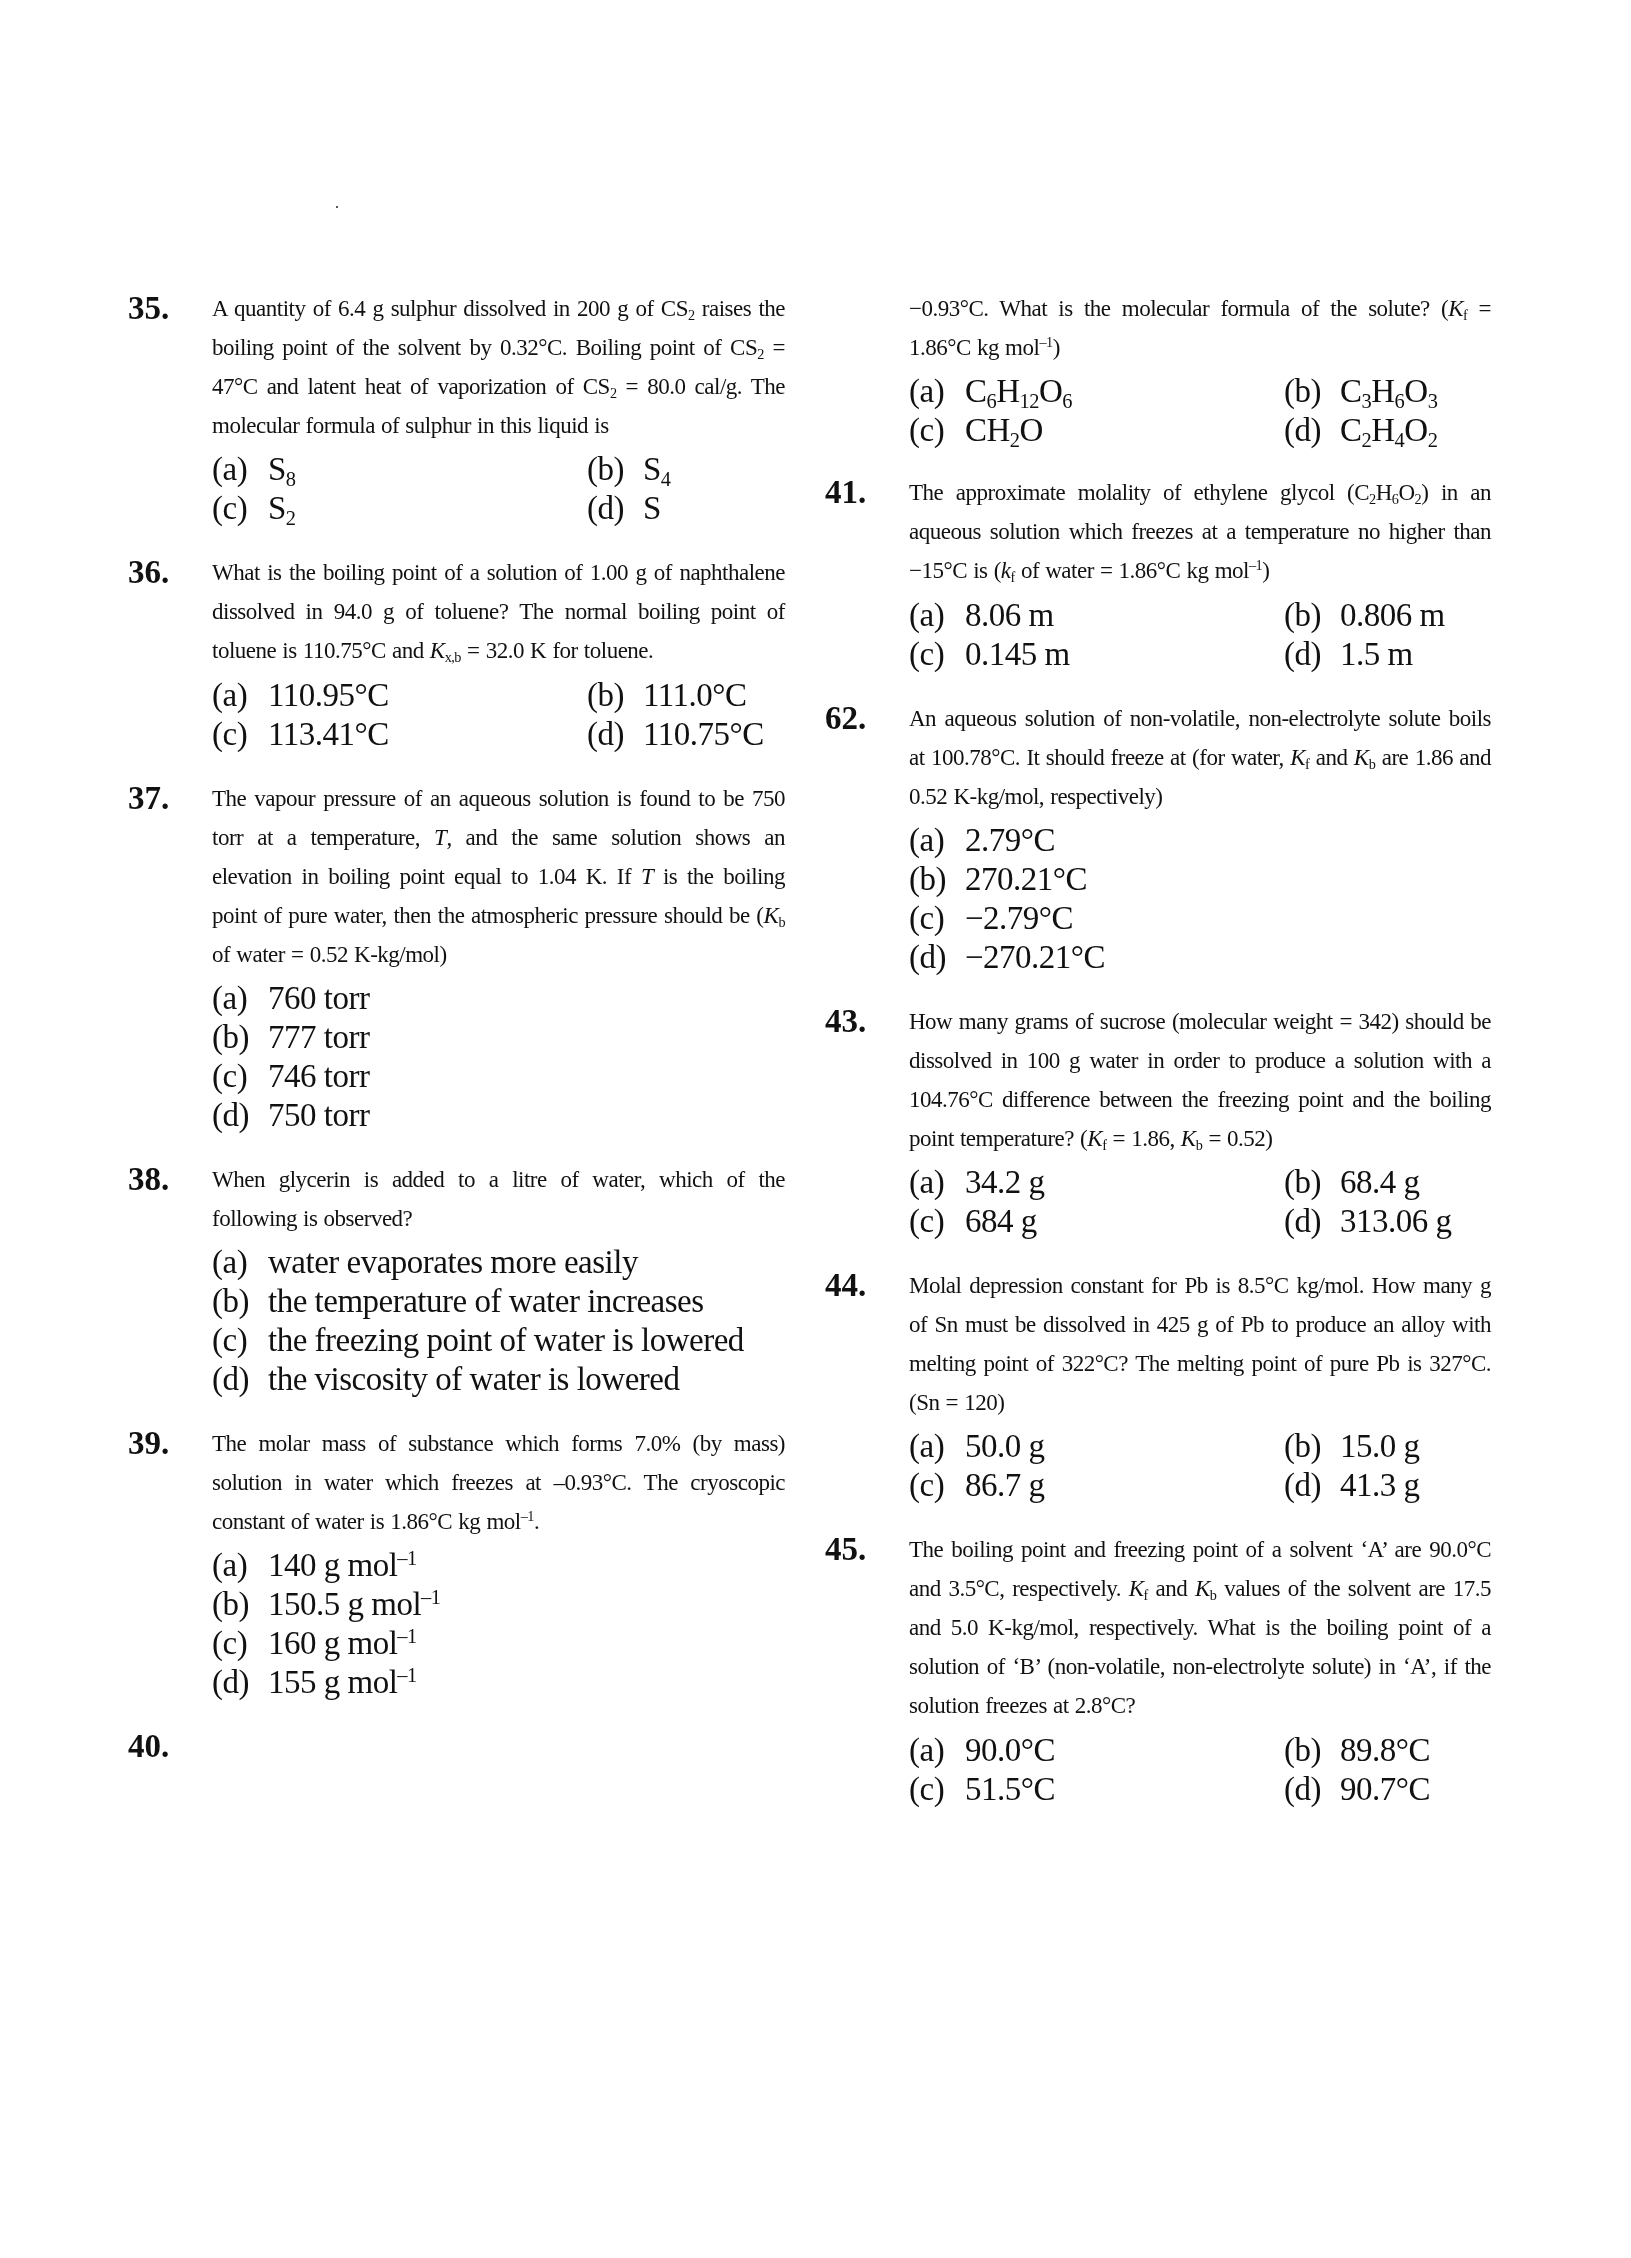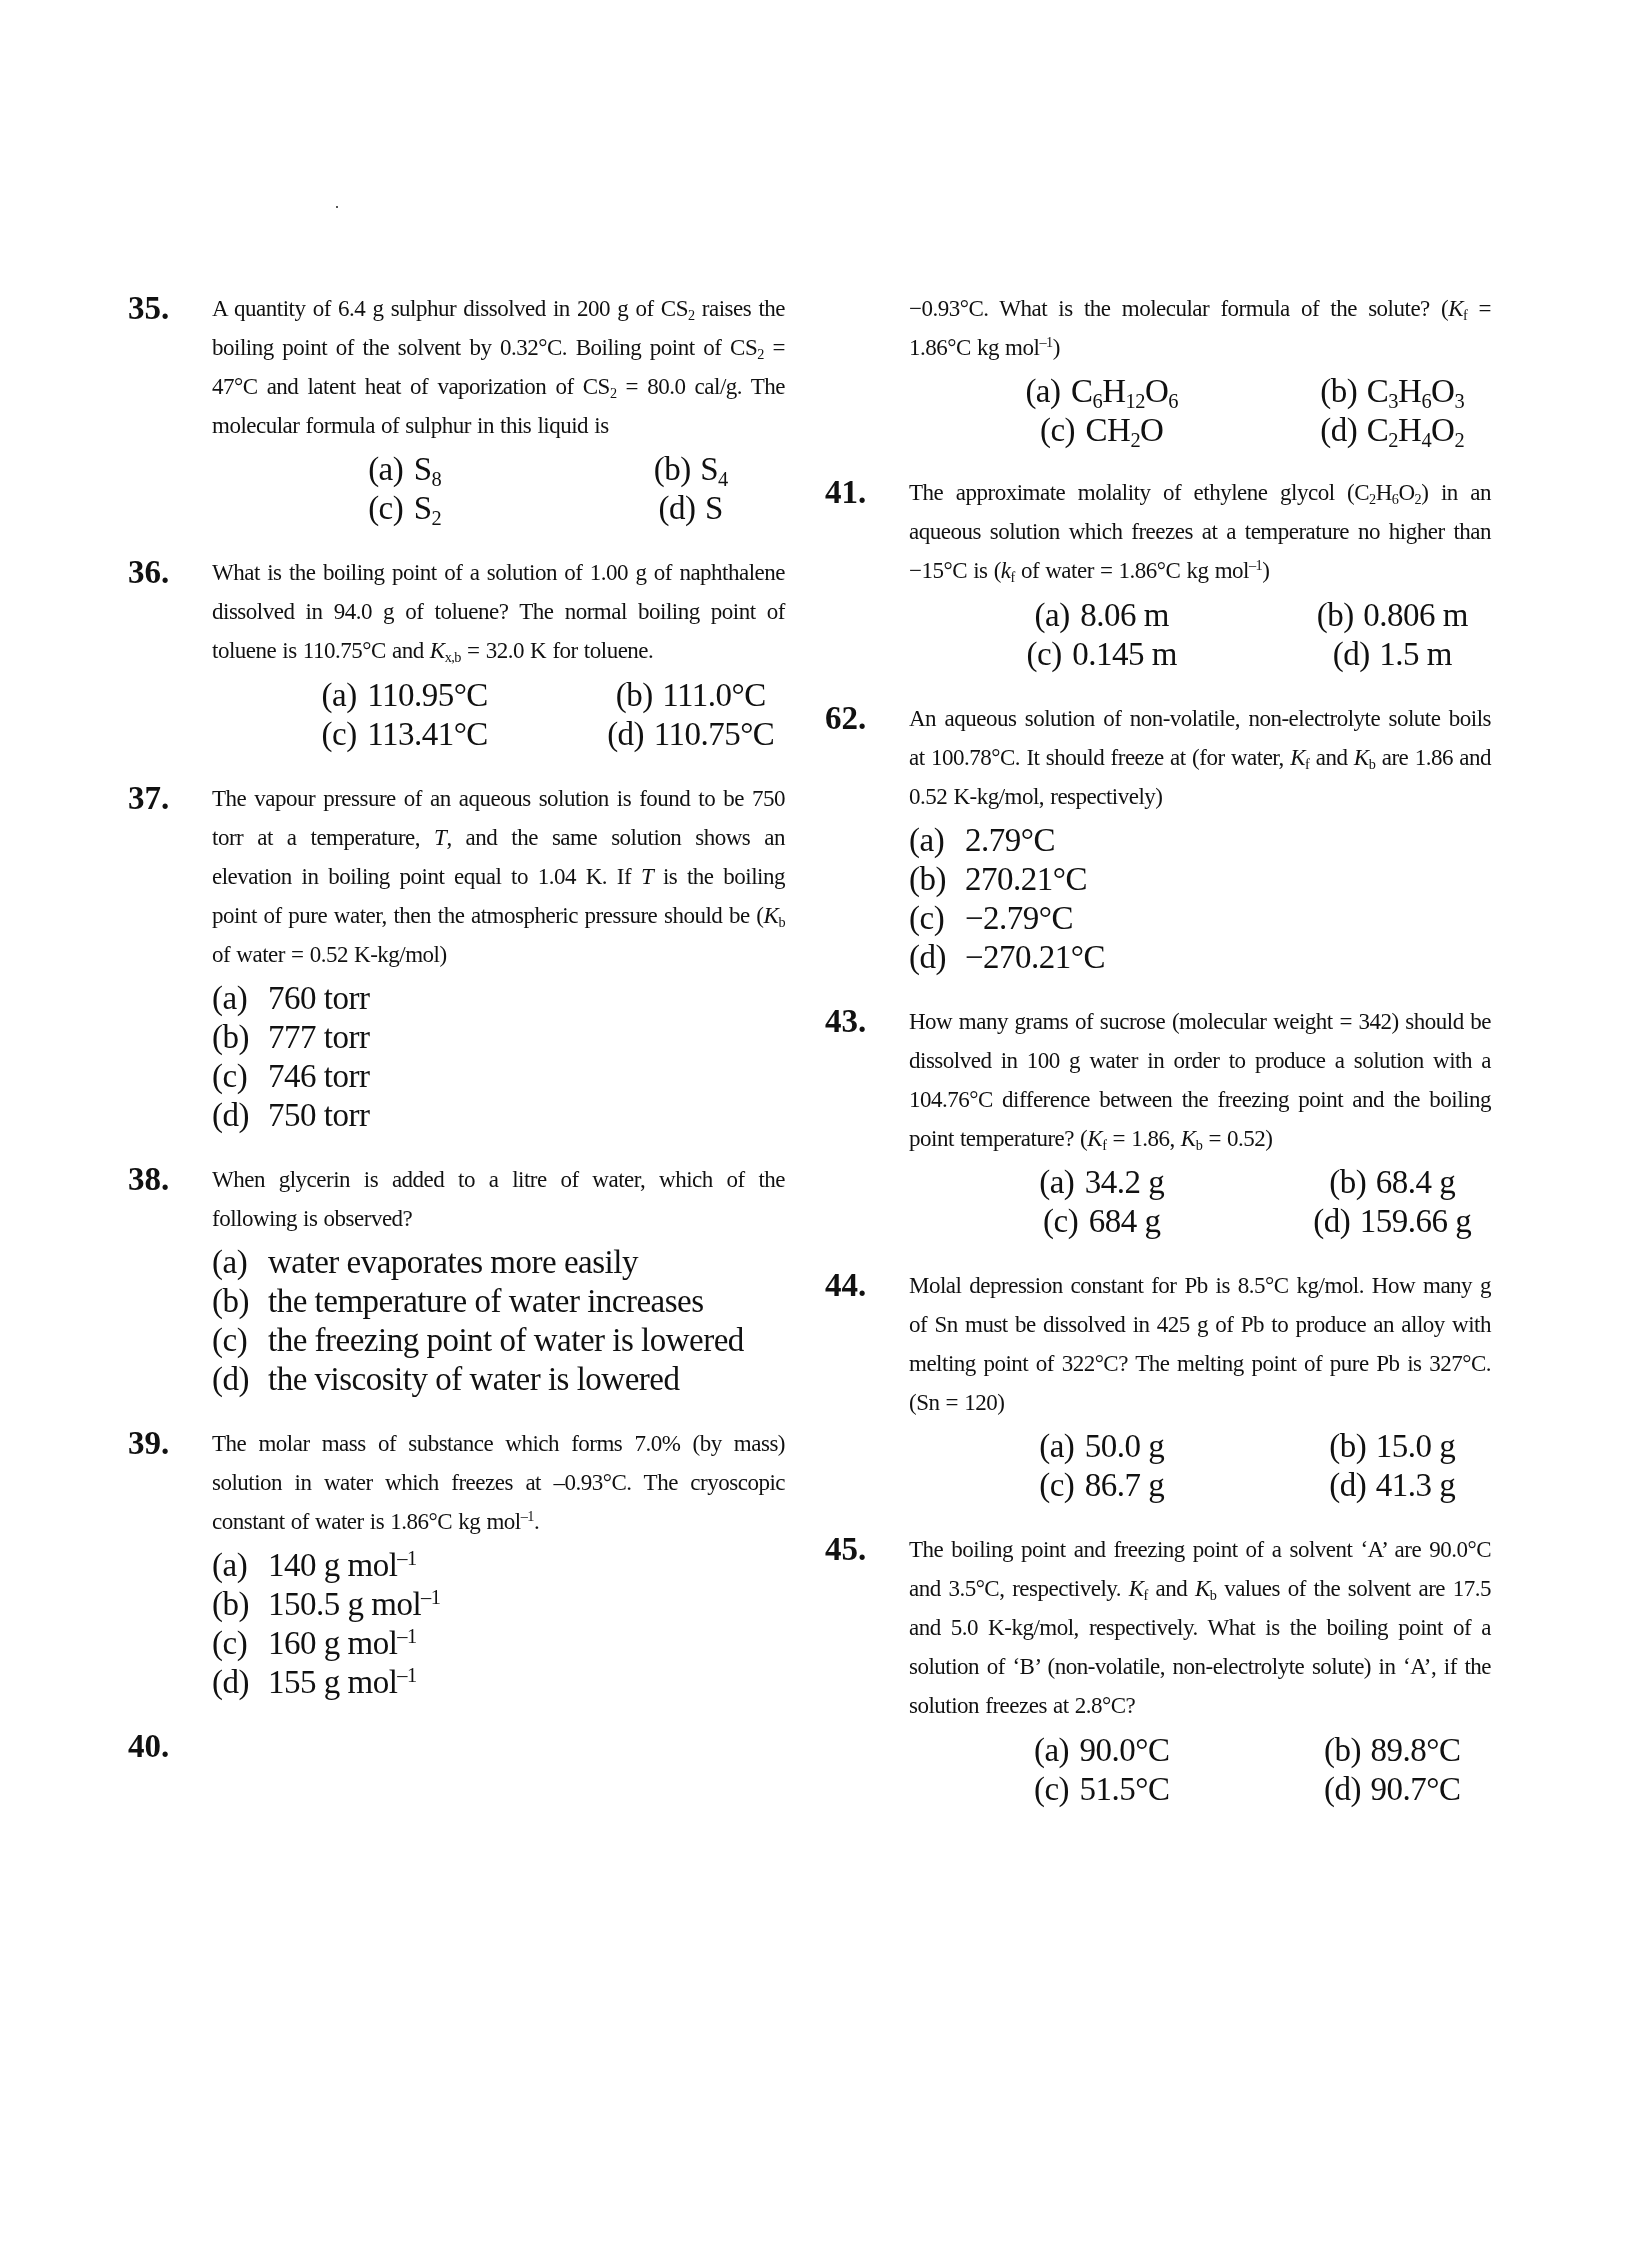--- a/index.html
+++ b/index.html
@@ -19,21 +19,21 @@
     font-weight: bold; font-size: 33px; line-height: 39px;
   }
   .qtext {
     font-size: 23px; line-height: 39px; text-align: justify;
     text-align-last: left; letter-spacing: -0.5px; word-spacing: 0.9px;
   }
   .qtext i { font-style: italic; }
   .qtext sub, .opt sub { font-size: 0.62em; vertical-align: -0.28em; line-height: 0; }
   .qtext sup, .opt sup { font-size: 0.62em; vertical-align: 0.55em; line-height: 0; }
   .options { margin-top: 5.3px; font-size: 33px; line-height: 39px; letter-spacing: -0.5px; }
-  .options.grid { display: grid; grid-template-columns: 375px auto; text-align: center; }
+  .options.grid { display: grid; grid-template-columns: 375px auto; }
   .options.list { display: block; }
   .opt { display: block; white-space: nowrap; }
   .opt .lbl { display: inline-block; width: 56px; }
 </style>
 </head>
 <body>
 
 <div class="stray-dot"></div>
 
 <div class="column col-left">
@@ -121,21 +121,21 @@
         <span class="opt"><span class="lbl">(d)</span><span><span>−270.21°C</span></span></span>
       </div>
     </div>
     <div class="question">
       <span class="qnum">43.</span>
       <div class="qtext"><span>How many grams of sucrose (molecular weight = 342) should be dissolved in 100 g water in order to produce a solution with a 104.76°C difference between the freezing point and the boiling point temperature? (</span><i>K</i><sub>f</sub><span> = 1.86, </span><i>K</i><sub>b</sub><span> = 0.52)</span></div>
       <div class="options grid">
         <span class="opt"><span class="lbl">(a)</span><span><span>34.2 g</span></span></span>
         <span class="opt"><span class="lbl">(b)</span><span><span>68.4 g</span></span></span>
         <span class="opt"><span class="lbl">(c)</span><span><span>684 g</span></span></span>
-        <span class="opt"><span class="lbl">(d)</span><span><span>159.66 g</span></span></span>
+        <span class="opt"><span class="lbl">(d)</span><span><span>313.06 g</span></span></span>
       </div>
     </div>
     <div class="question">
       <span class="qnum">44.</span>
       <div class="qtext"><span>Molal depression constant for Pb is 8.5°C kg/mol. How many g of Sn must be dissolved in 425 g of Pb to produce an alloy with melting point of 322°C? The melting point of pure Pb is 327°C. (Sn = 120)</span></div>
       <div class="options grid">
         <span class="opt"><span class="lbl">(a)</span><span><span>50.0 g</span></span></span>
         <span class="opt"><span class="lbl">(b)</span><span><span>15.0 g</span></span></span>
         <span class="opt"><span class="lbl">(c)</span><span><span>86.7 g</span></span></span>
         <span class="opt"><span class="lbl">(d)</span><span><span>41.3 g</span></span></span>

